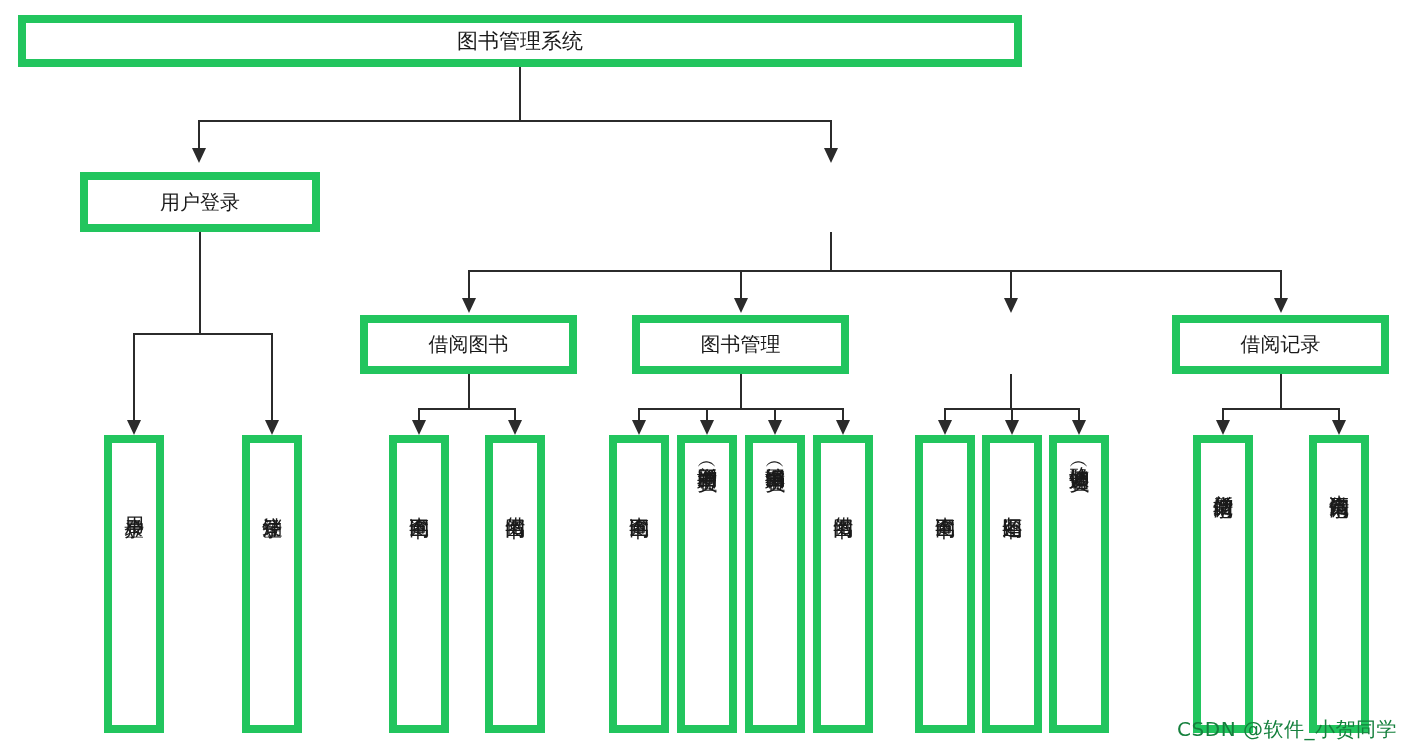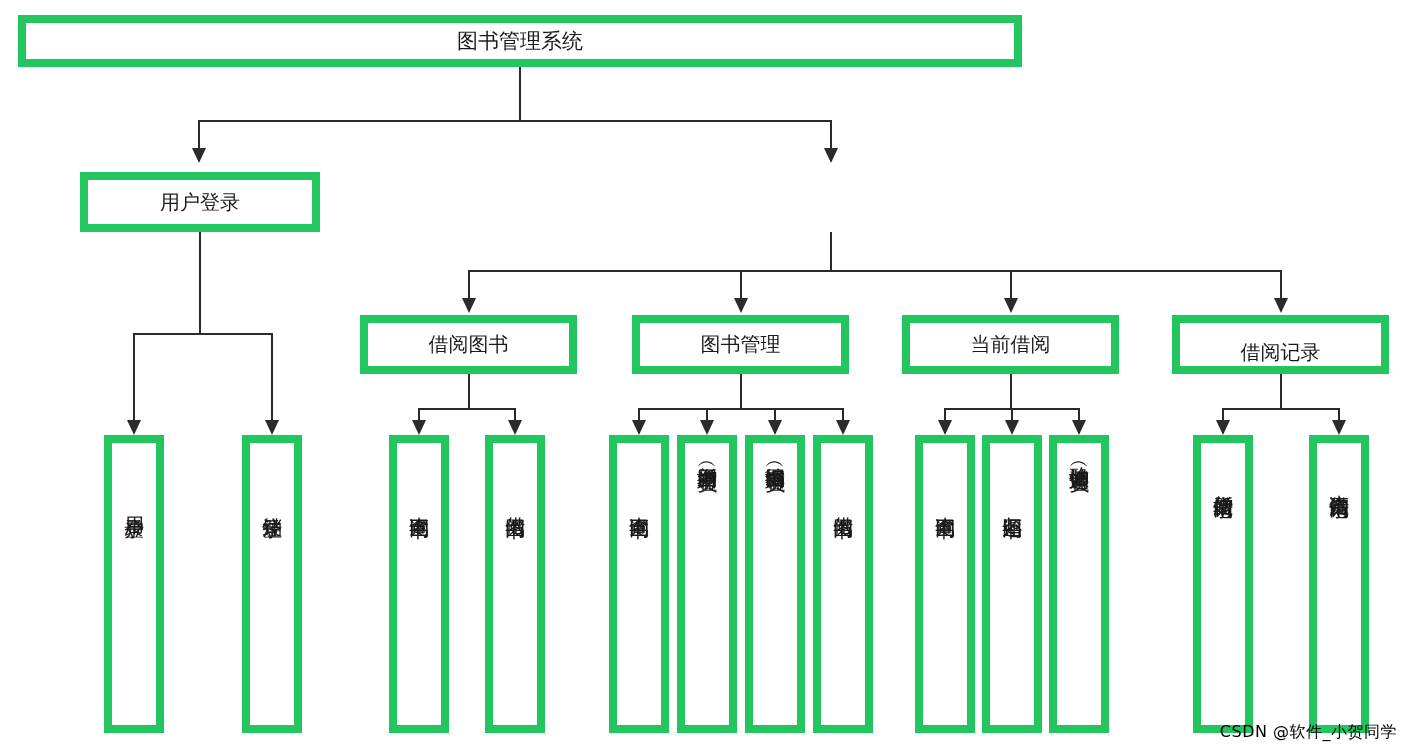--- a/index.html
+++ b/index.html
@@ -63,22 +63,22 @@
     border-left: 7px solid transparent;
     border-right: 7px solid transparent;
     border-top: 15px solid #2b2b2b;
   }
 
   
   #watermark {
     position: absolute;
     right: 8px;
     bottom: 4px;
-    font-size: 16px;
-    color: #000000;
+    font-size: 20px;
+    color: #15803d;
     letter-spacing: 0.5px;
     white-space: nowrap;
     font-family: "DejaVu Sans", "Liberation Sans", sans-serif;
   }
 </style>
 </head>
 <body>
 
 <div id="canvas">
 
@@ -120,24 +120,21 @@
 
   <div class="ln vln" style="left:1280px; top:270px; width:2px; height:28px;"></div>
   <div class="arrow" style="left:1274px; top:298px;"></div>
 
   <div class="node level2" style="left:360px; top:315px; width:217px; height:59px;">
     <span>借阅图书</span>
   </div>
   <div class="node level2" style="left:632px; top:315px; width:217px; height:59px;">
     <span>图书管理</span>
   </div>
-  <div class="node level2" style="left:902px; top:315px; width:217px; height:59px;">
-    <span>当前借阅</span>
-  </div>
-  <div class="node level2" style="left:1172px; top:315px; width:217px; height:59px;align-items:flex-end;">
+  <div class="node level2" style="left:1172px; top:315px; width:217px; height:59px;">
     <span>借阅记录</span>
   </div>
 
   <div class="ln vln" style="left:468px; top:374px; width:2px; height:34px;"></div>
   <div class="ln hln" style="left:418px; top:408px; width:98px; height:2px;"></div>
   <div class="ln vln" style="left:418px; top:408px; width:2px; height:12px;"></div>
   <div class="arrow" style="left:412px; top:420px;"></div>
   <div class="ln vln" style="left:514px; top:408px; width:2px; height:12px;"></div>
   <div class="arrow" style="left:508px; top:420px;"></div>
 

